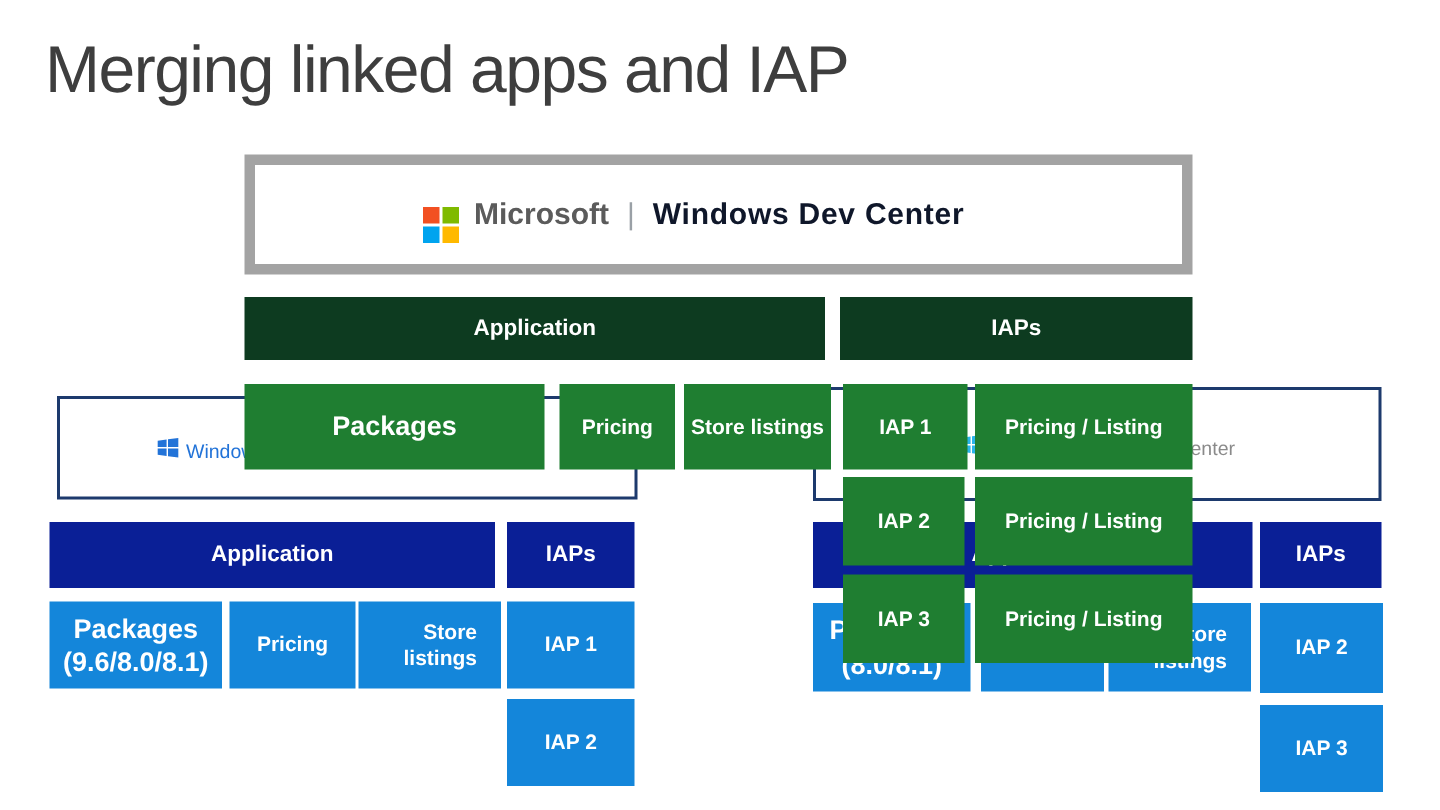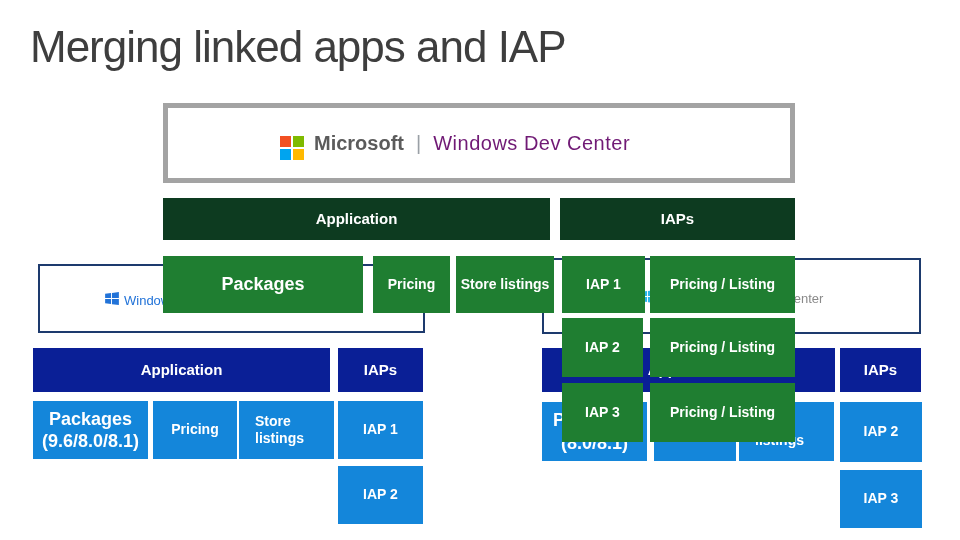--- a/index.html
+++ b/index.html
@@ -1,41 +1,41 @@
 <!DOCTYPE html>
 <html><head>
 <meta charset="utf-8">
 <style>
   html,body{margin:0;padding:0;background:#ffffff;}
   #stage{position:relative;width:960px;height:540px;background:#ffffff;overflow:hidden;
          font-family:"Liberation Sans",sans-serif;}
   .box{position:absolute;display:flex;flex-direction:column;align-items:center;
-       justify-content:center;color:#ffffff;font-weight:bold;text-align:left;
+       justify-content:center;color:#ffffff;font-weight:bold;text-align:right;
        line-height:1.25;box-sizing:border-box;}
   .dgreen{background:#0d3b20;z-index:3;}
   .green{background:#1f7e31;z-index:3;}
   .navy{background:#0a1f96;z-index:2;}
   .blue{background:#1486da;z-index:2;}
   .hdr{font-size:15px;}
   .lbl{font-size:14px;}
   .sub{font-size:18px;}
   #page-title{position:absolute;left:30px;top:22px;font-size:44px;font-weight:300;
               color:#3e3e3e;letter-spacing:-1px;z-index:1;}
   .whitebox{position:absolute;background:#ffffff;box-sizing:border-box;z-index:1;}
-  #ms-banner{left:163px;top:103px;width:632px;height:80px;border:5px solid #a3a3a3;}
+  #ms-banner{left:163px;top:103px;width:632px;height:80px;border:7px solid #a3a3a3;}
   #left-white{left:38px;top:264px;width:387px;height:69px;border:2px solid #1d3a6d;}
   #right-white{left:542px;top:258px;width:379px;height:76px;border:2px solid #1d3a6d;}
   .ms-logo{display:grid;grid-template-columns:11px 11px;grid-template-rows:11px 11px;
            gap:2px;position:absolute;left:112px;top:28px;}
   .ms-logo i{display:block;}
   .banner-text{position:absolute;left:146px;top:0;height:100%;display:flex;
                align-items:center;font-size:20px;}
   .ms-brand{color:#5b5b5b;font-weight:bold;}
   .ms-sep{color:#9aa0a6;padding:0 12px;font-weight:300;}
-  .ms-product{color:#701a75;font-weight:400;letter-spacing:0.5px;}
+  .ms-product{color:#0f172a;font-weight:700;letter-spacing:0.5px;}
   .wp-text{position:absolute;font-size:13px;white-space:nowrap;}
   .wp-blue{color:#2273d8;}
   .wp-cyan{color:#29b5ea;}
   .wp-gray{color:#8a8a8a;}
   .flag{position:absolute;}
 </style>
 </head>
 <body>
 
 <div id="stage">

